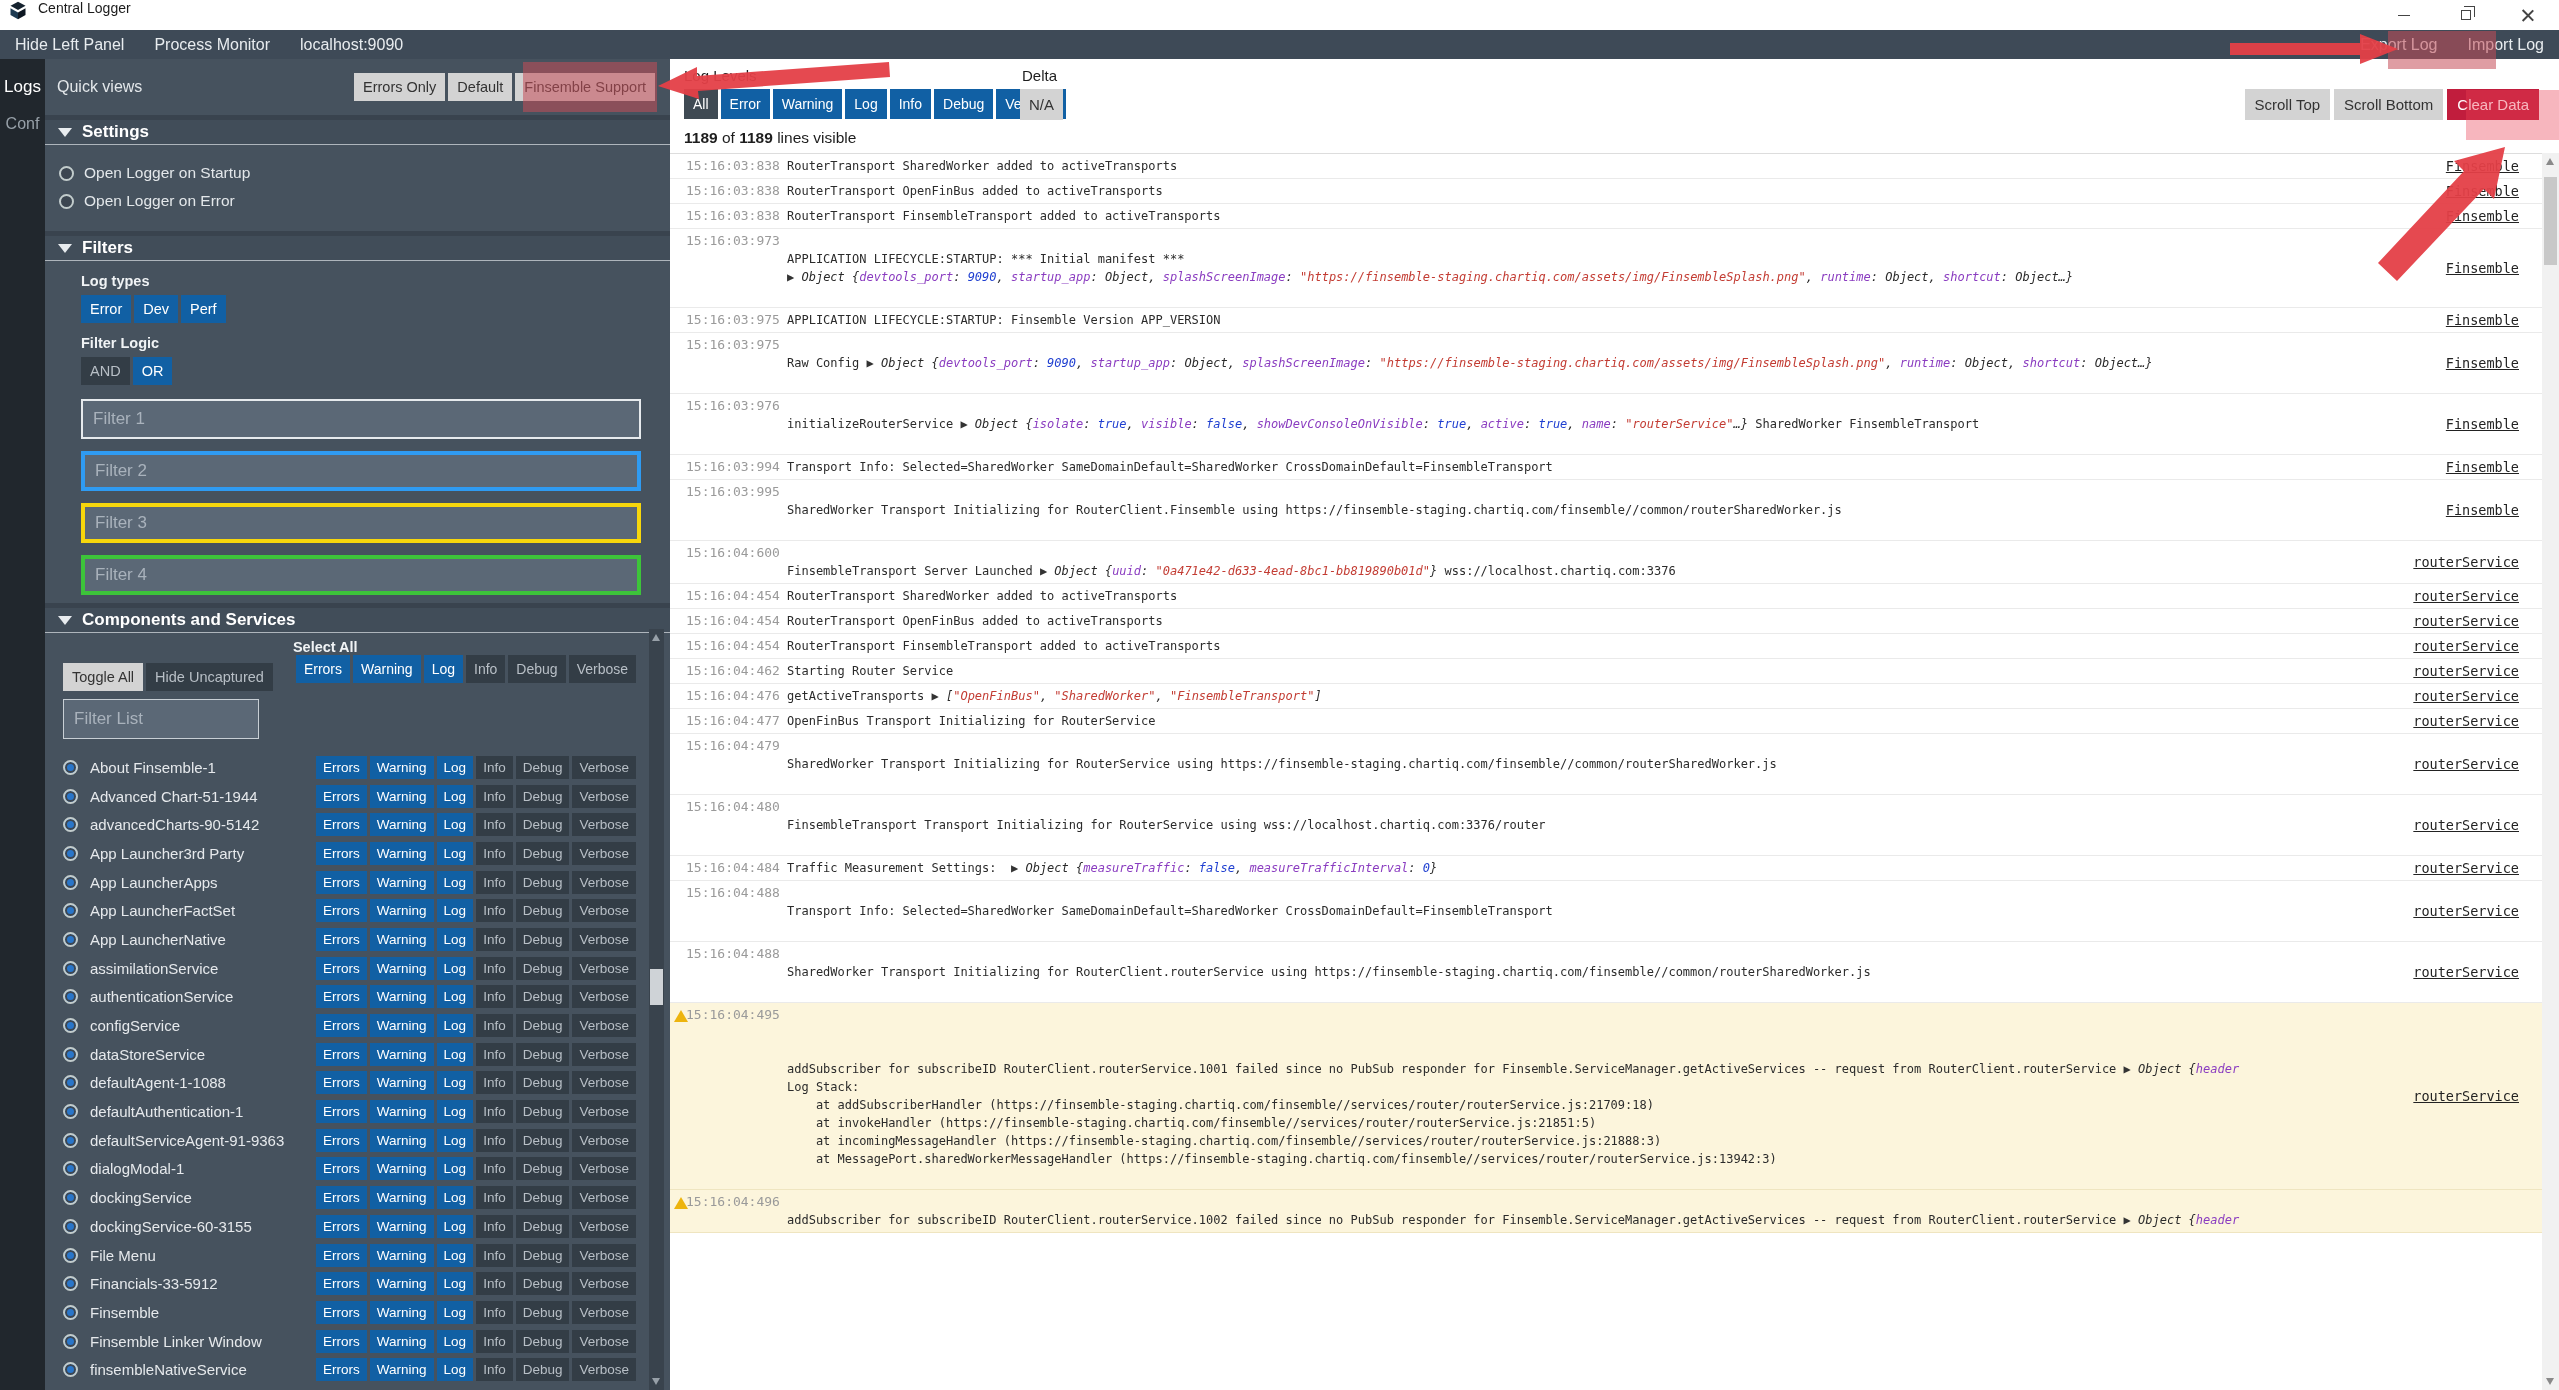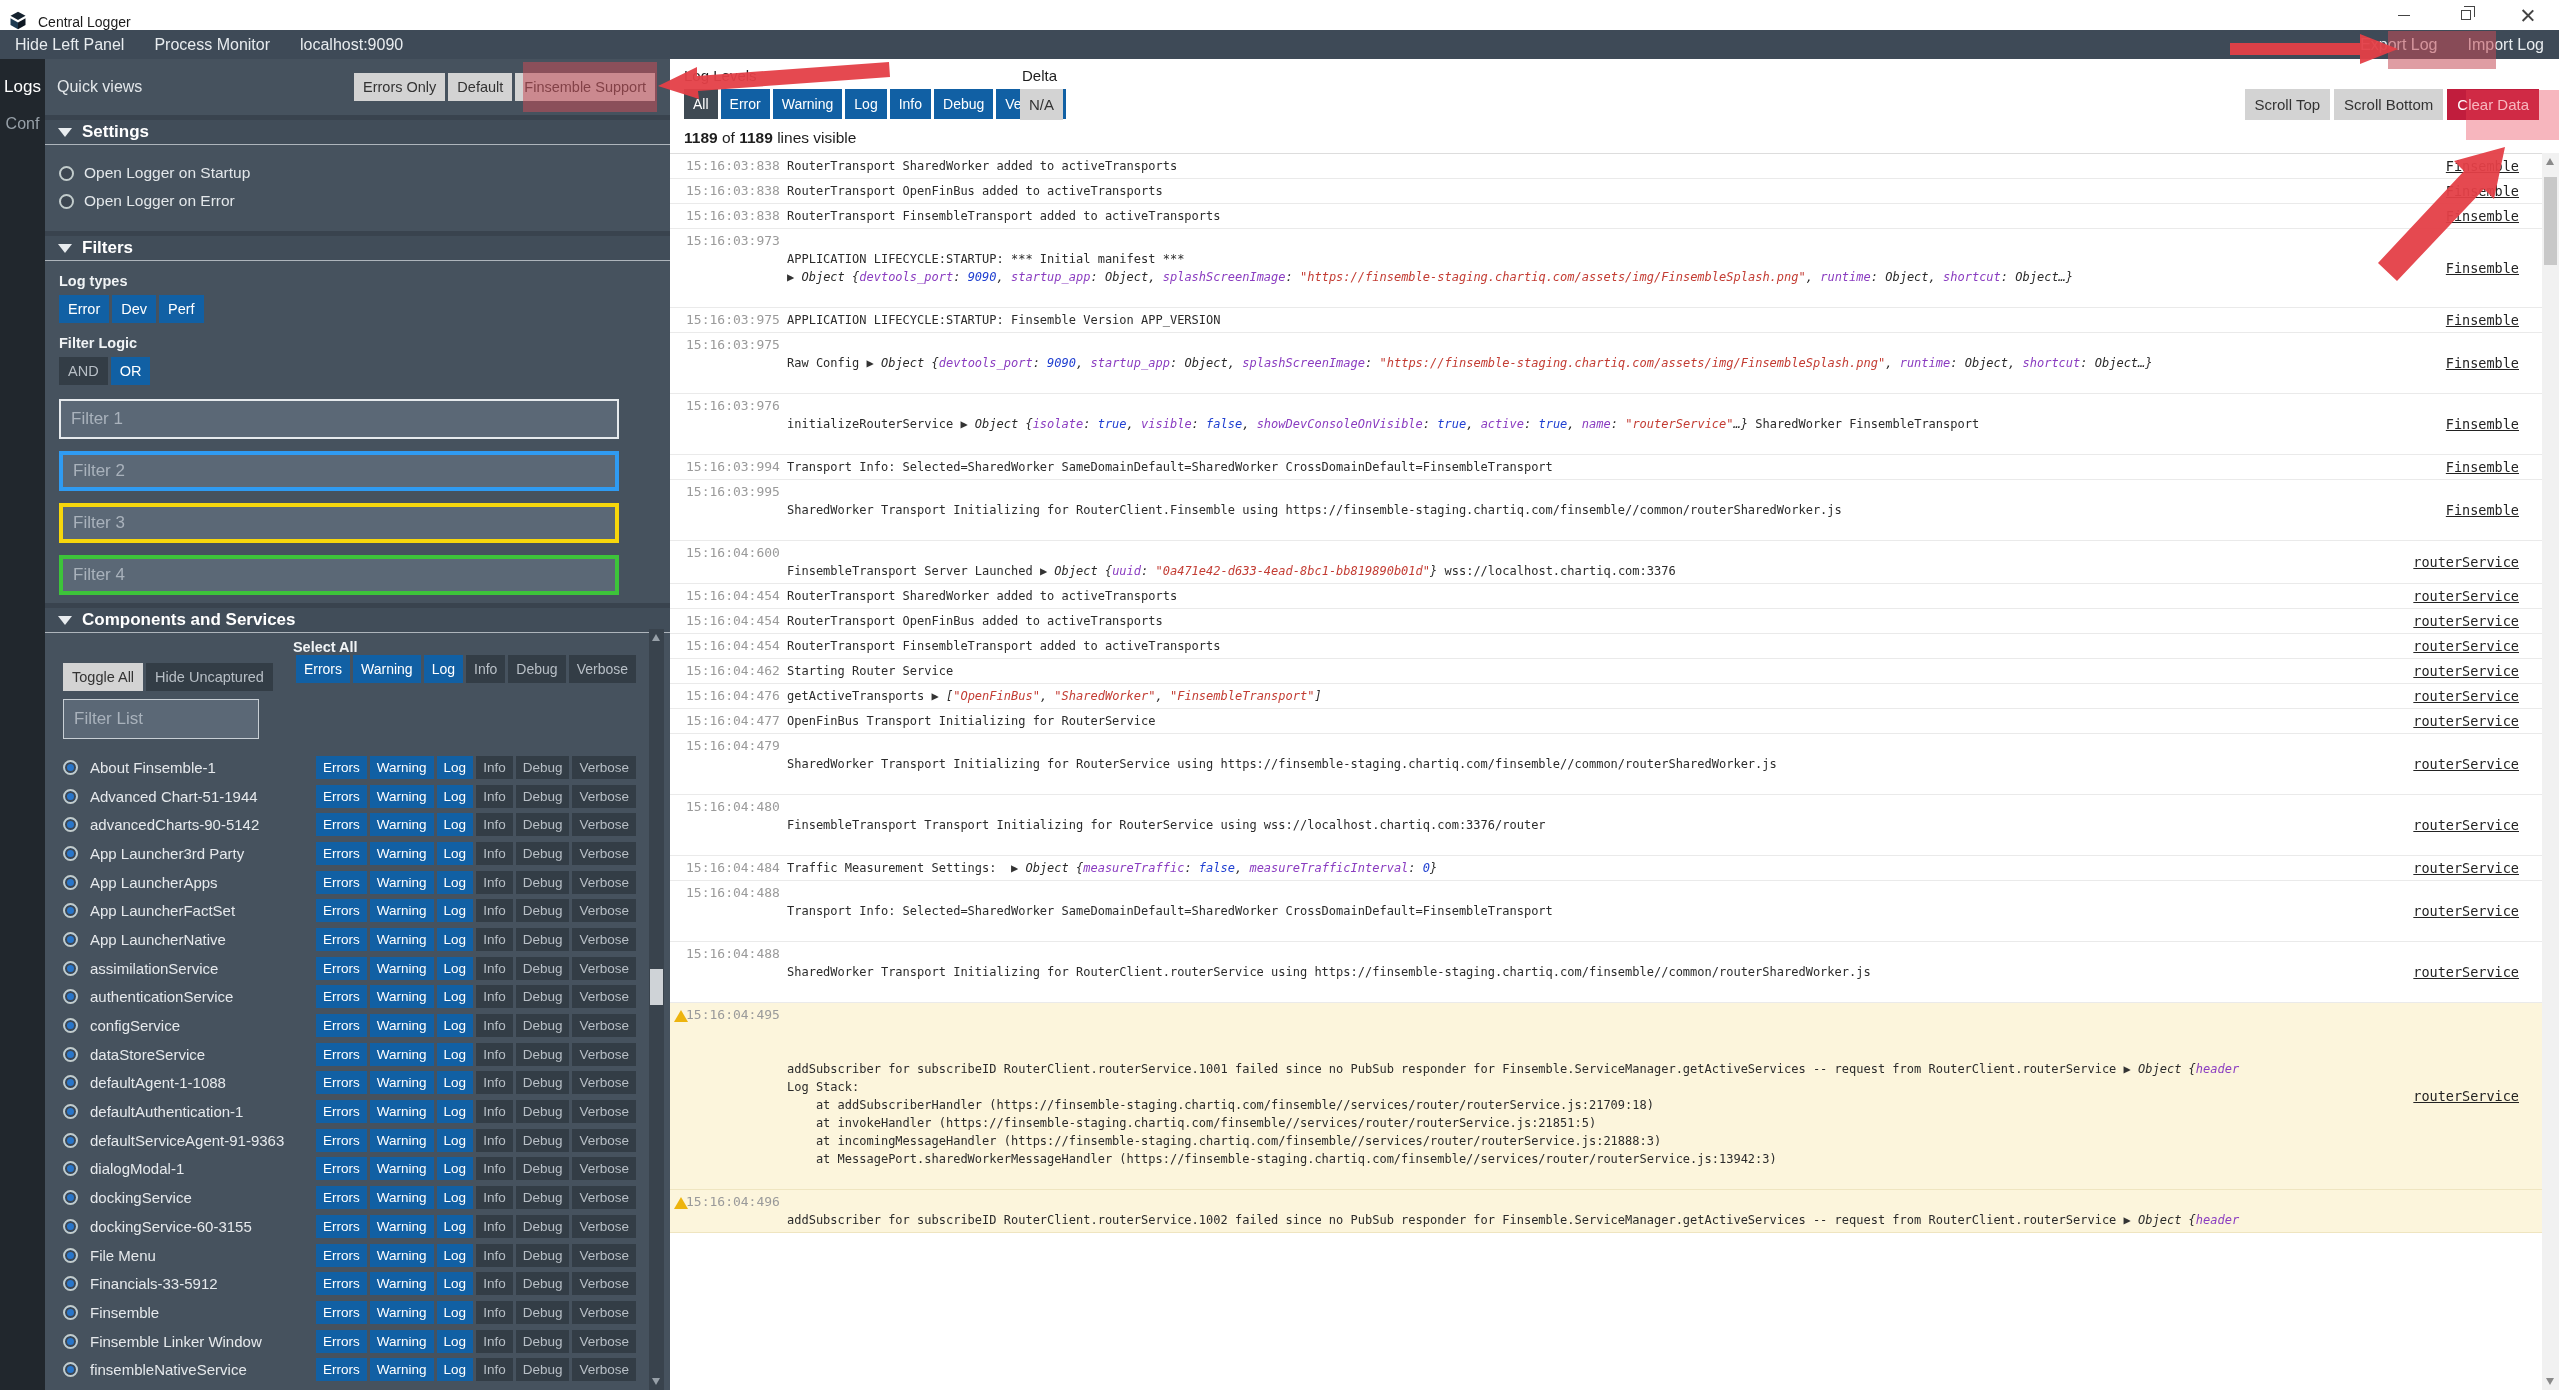--- a/index.html
+++ b/index.html
@@ -1,21 +1,21 @@
 <!DOCTYPE html>
 <html><head>
 <meta charset="utf-8">
 <style>
   * { margin:0; padding:0; box-sizing:border-box; }
   html,body { width:2559px; height:1390px; overflow:hidden; }
   body { font-family:"Liberation Sans", sans-serif; background:#fff; position:relative; }
   .screen { width:2559px; height:1390px; position:relative; overflow:hidden; display:flex; flex-direction:column; }
 
   
-  .titlebar { height:30px; background:#fff; display:flex; align-items:flex-end; flex:none; position:relative; }
+  .titlebar { height:30px; background:#fff; display:flex; align-items:flex-start; flex:none; position:relative; }
   .logo { width:20px; height:20px; margin-left:8px; display:inline-flex; }
   .titlebar .title { font-size:14px; color:#1b1b1b; margin-left:10px; }
   .wctrls { position:absolute; right:0; top:0; height:30px; display:flex; }
   .wc { width:62px; height:30px; display:flex; align-items:center; justify-content:center; cursor:pointer; }
   .ic-min { width:12px; height:0; border-top:1.5px solid #444; display:block; }
   .ic-restore { width:10px; height:10px; border:1.5px solid #444; position:relative; display:block; background:#fff; }
   .ic-restore::before { content:''; position:absolute; left:2px; top:-5px; width:10px; height:10px; border:1.5px solid #444; border-left:none; border-bottom:none; }
   .ic-close { width:12px; height:12px; position:relative; display:block; }
   .ic-close::before,.ic-close::after { content:''; position:absolute; left:5px; top:-1px; width:1.6px; height:15px; background:#444; }
   .ic-close::before { transform:rotate(45deg); } .ic-close::after { transform:rotate(-45deg); }
@@ -38,21 +38,21 @@
   .quickviews .qv-label { font-size:16px; color:#e3e7ea; flex:1; }
   .section-header { height:30px; background:#414d59; border-top:5px solid #39434e; border-bottom:1px solid #aeb5bc; display:flex; align-items:center; padding:0 13px; flex:none; cursor:pointer; }
   .caret { width:0; height:0; border-left:7px solid transparent; border-right:7px solid transparent; border-top:9px solid #e8ecef; margin-right:10px; display:inline-block; }
   .section-title { font-size:17px; font-weight:bold; color:#fff; }
   .settings-content { padding:14px 14px 10px 14px; flex:none; height:86px; }
   .setting-row { display:flex; align-items:center; height:28px; cursor:pointer; }
   .radio { width:15px; height:15px; border-radius:50%; border:2px solid #c2cccc; background:#3c4651; flex:none; display:inline-block; }
   .radio.on { background:#2a76c9; box-shadow:inset 0 0 0 2px #3c4651; }
   .setting-row .opt-label { font-size:15.5px; margin-left:10px; }
 
-  .filters-content { padding:12px 14px 0 14px; flex:none; height:342px; }
+  .filters-content { padding:12px 14px 0 14px; flex:none; height:342px;margin-left:22px; }
   .flabel { font-size:14.5px; font-weight:bold; color:#f0f3f5; margin-bottom:6px; }
   .btnrow { display:flex; margin-bottom:0; }
   .btn { border:none; font-family:"Liberation Sans",sans-serif; font-size:14.5px; padding:6px 9px; margin-right:3px; cursor:pointer; white-space:nowrap; }
   .btn-blue { background:#1160a4; color:#fff; }
   .btn-dark { background:#333d46; color:#b8bfc6; }
   .btn-grey { background:#d3d3d3; color:#333; }
   .btn-charcoal { background:#3f4a53; color:#fff; }
   .btn-danger { background:#c11d3d; color:#fff; }
   .mt12 { margin-top:12px; }
   .filter-input { display:block; width:560px; height:40px; margin:0 0 12px 0; background:#5b6876; color:#e8ecef; font-size:17px; padding:0 10px; outline:none; }

